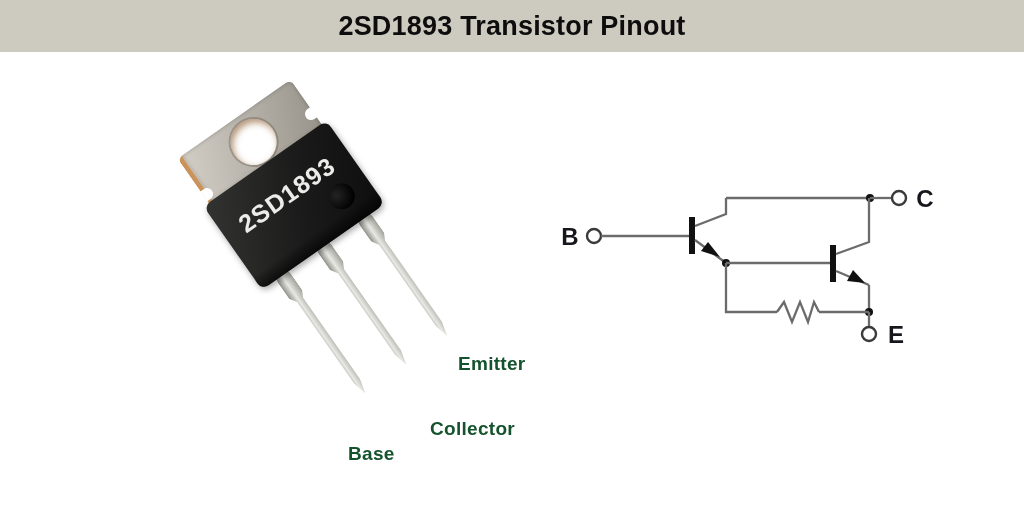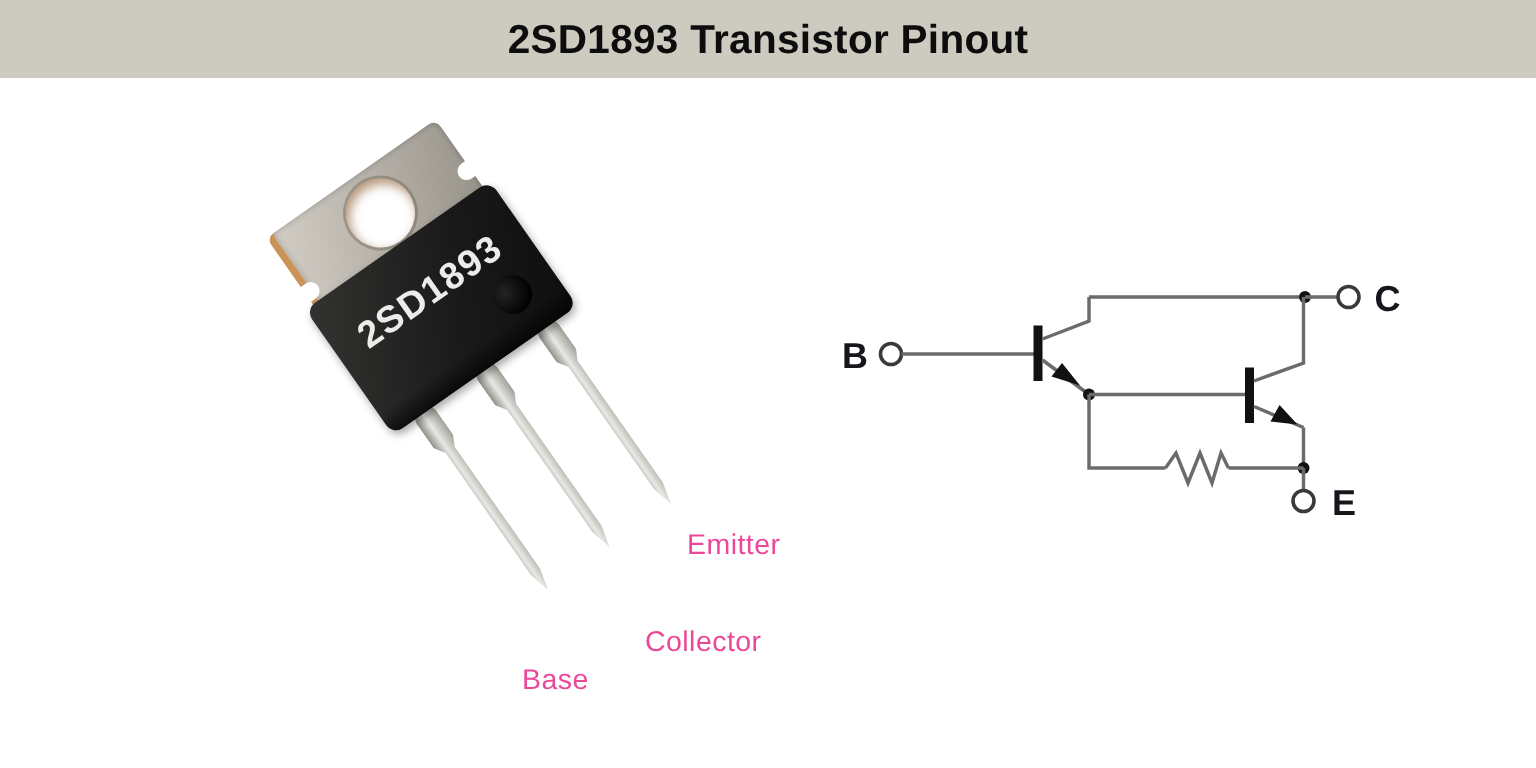--- a/index.html
+++ b/index.html
@@ -77,21 +77,21 @@
     display:flex; justify-content:space-between; padding:0 17px;
     z-index:1;
   }
   .leg {
     width:16px; height:148px;
     background:linear-gradient(90deg,#8f8f88 0%,#e8e8e4 45%,#a09f98 100%);
     clip-path:polygon(12% 0, 88% 0, 100% 5%, 100% 18%, 76% 23%, 76% 90%, 52% 100%, 30% 90%, 30% 23%, 0 18%, 0 5%);
   }
 
   .pin-label {
-    position:absolute; color:#ec4899; font-size:19px; font-weight:400;
+    position:absolute; color:#14532d; font-size:19px; font-weight:700;
     letter-spacing:0.3px;
   }
   .label-emitter   { left:458px; top:301px; }
   .label-collector { left:430px; top:366px;text-align:right; }
   .label-base      { left:348px; top:391px; }
 
   
   .schematic-svg { position:absolute; left:540px; top:170px; }
   .wire { stroke:#6b6b6b; stroke-width:2.3; fill:none; }
   .blackpart { fill:#111111; stroke:none; }

